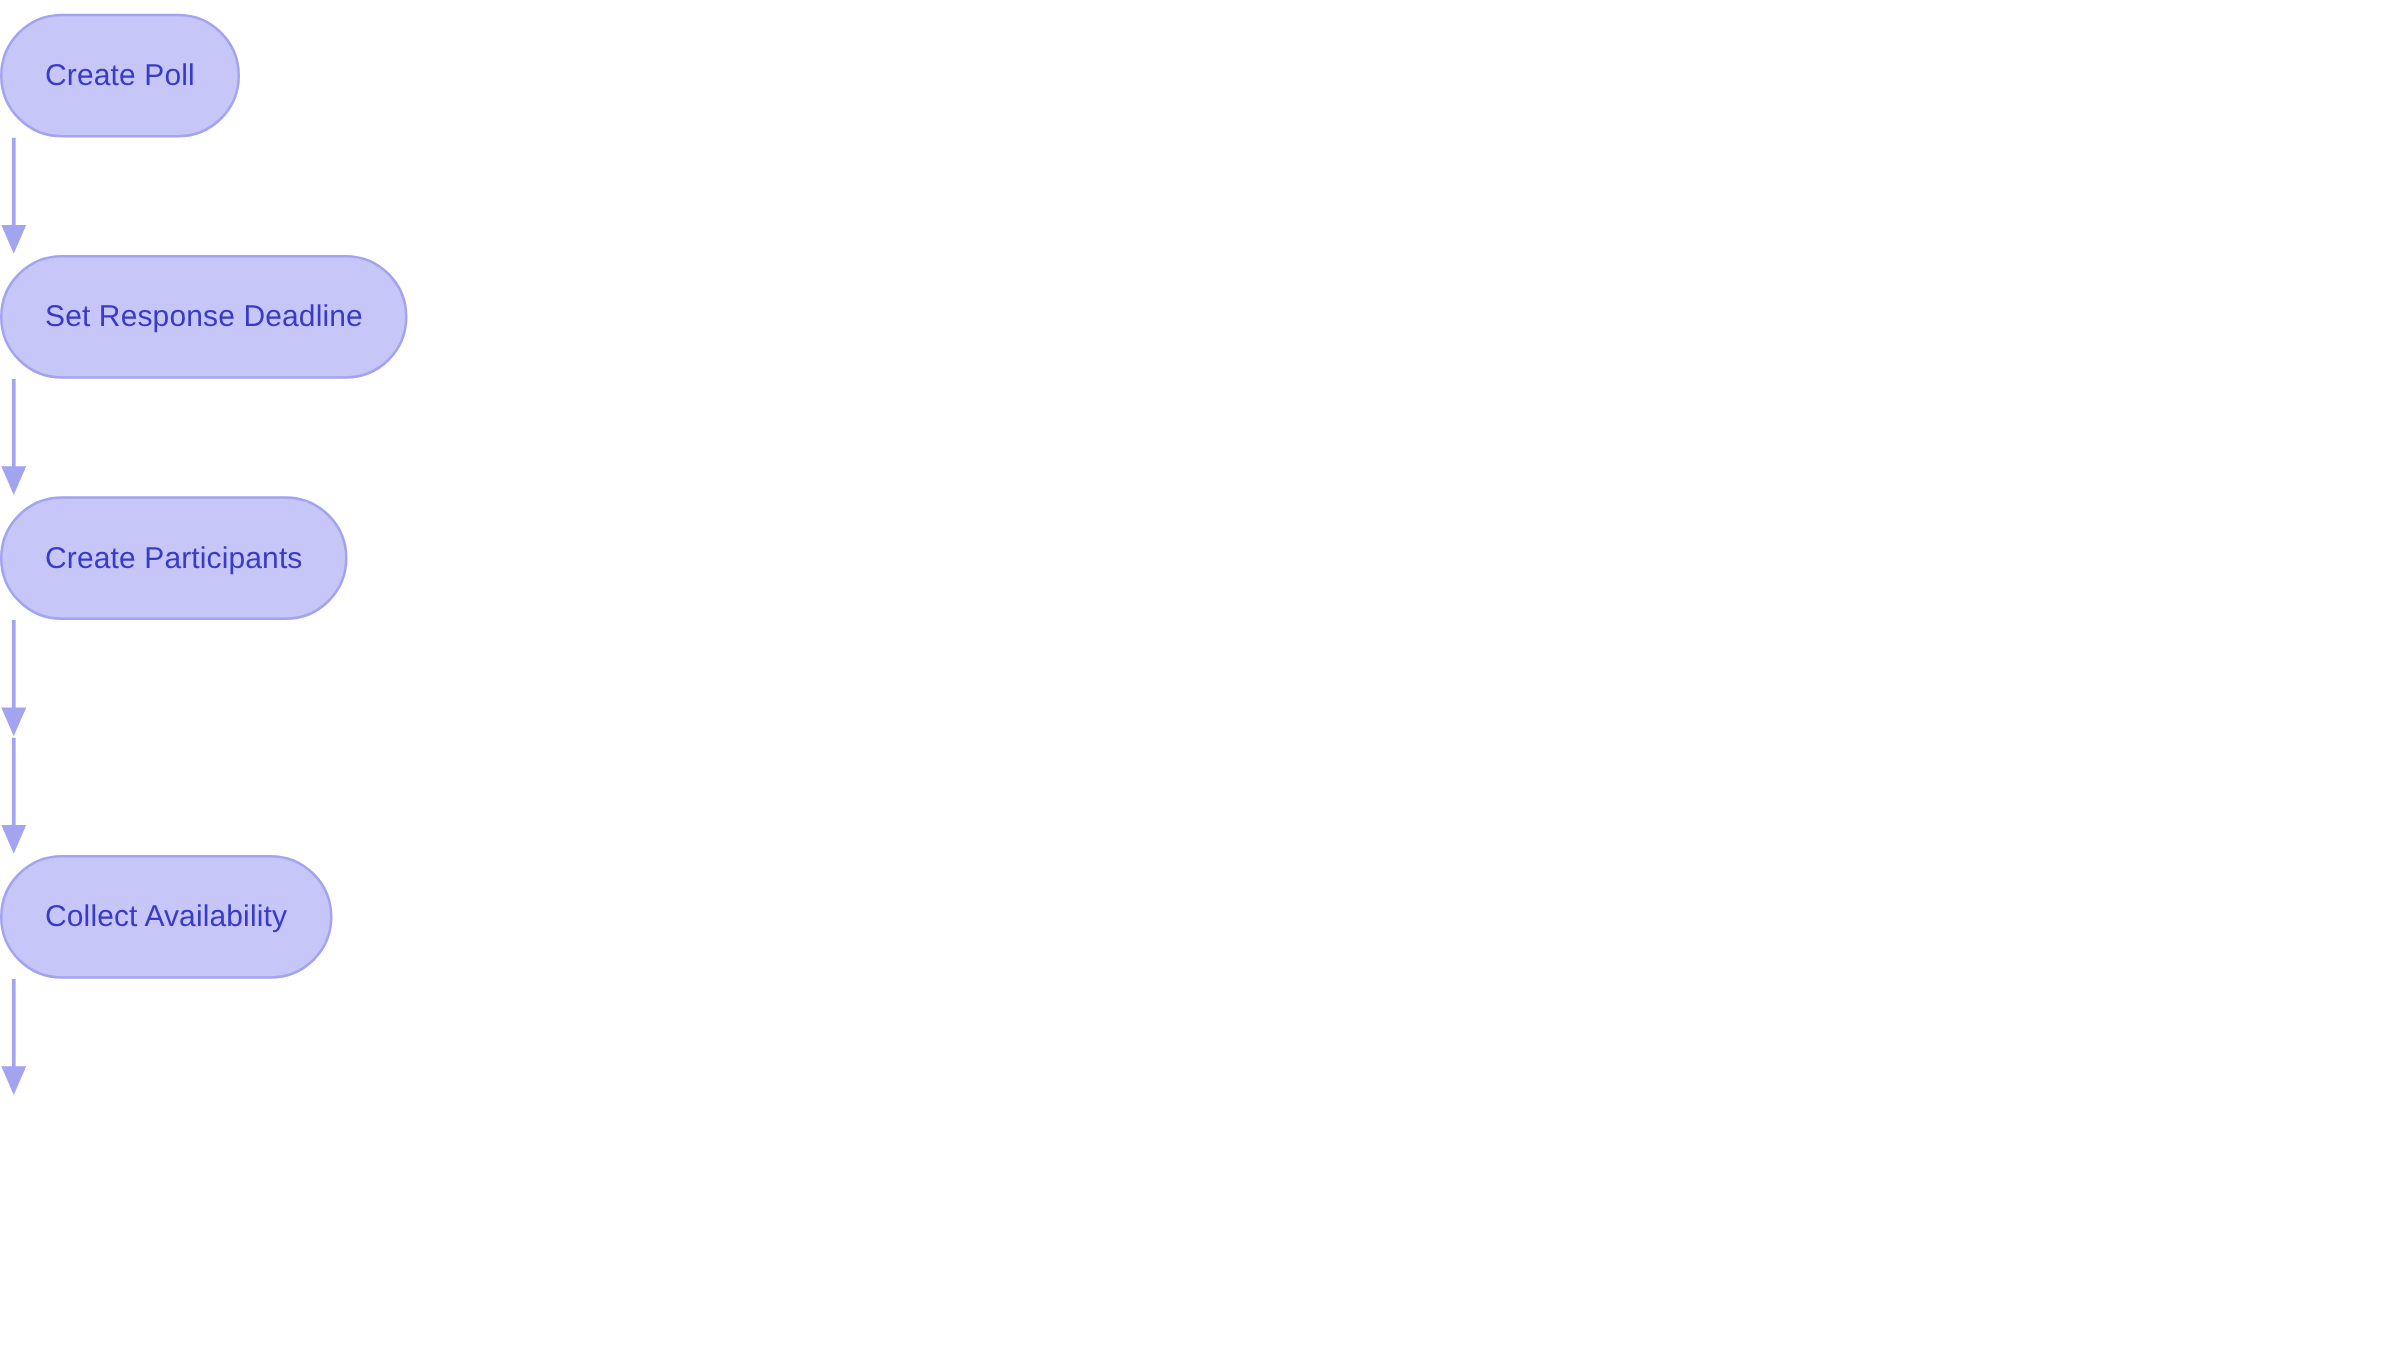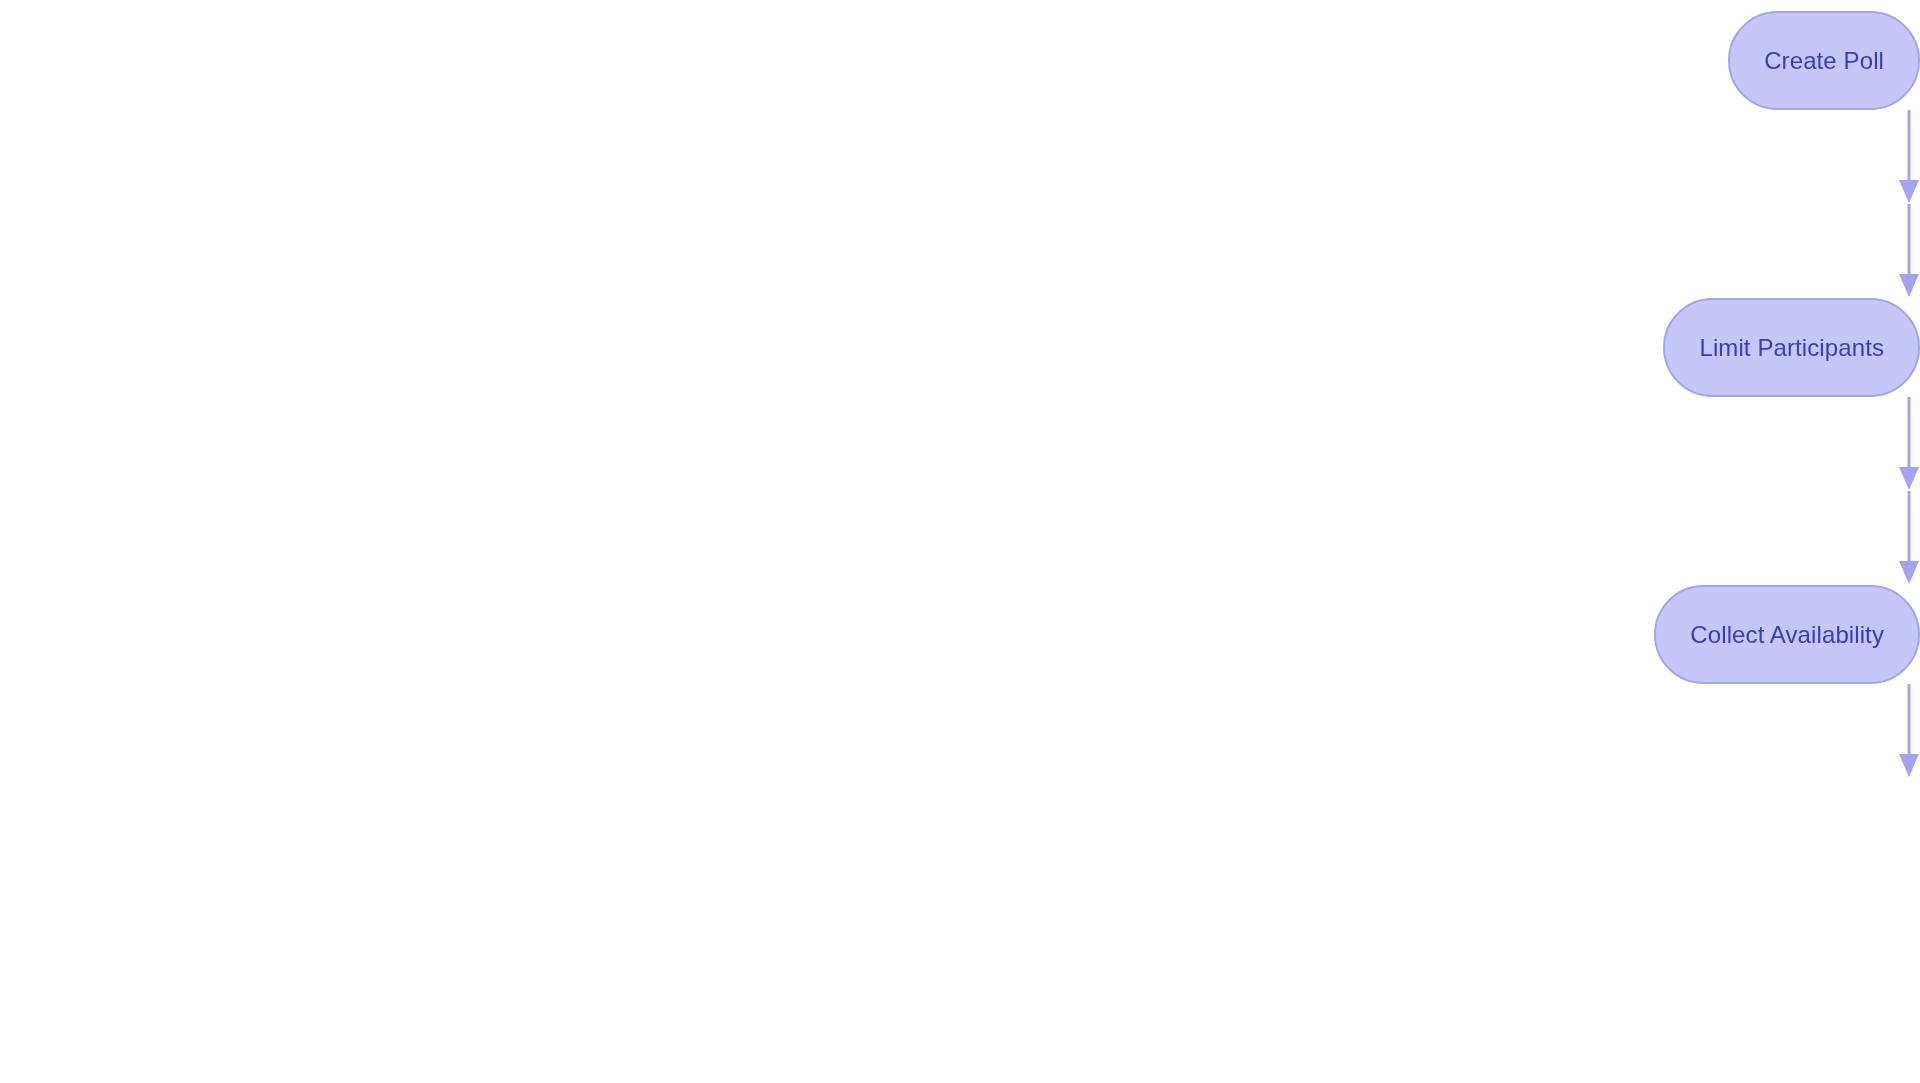--- a/index.html
+++ b/index.html
@@ -20,21 +20,21 @@
     background: #ffffff;
   }
   .flow-column {
     position: absolute;
     left: 0;
     top: 0;
     width: 1920px;
     height: 1083px;
     display: flex;
     flex-direction: column;
-    align-items: flex-end;
+    align-items: flex-start;
   }
   .node {
     box-sizing: border-box;
     height: 99px;
     border: 2px solid #a3a4f0;
     background: #c6c7f8;
     border-radius: 50px;
     display: flex;
     align-items: center;
     justify-content: center;
@@ -69,28 +69,31 @@
 
     <div class="node">
       <span class="node-label">Create Poll</span>
     </div>
 
     <svg class="connector" viewBox="0 0 22 94" xmlns="http://www.w3.org/2000/svg">
       <line x1="11" y1="0" x2="11" y2="72" stroke="#a3a4f0" stroke-width="3"></line>
       <polygon points="11,93 1,70 21,70" fill="#a3a4f0"></polygon>
     </svg>
 
+    <div class="node">
+      <span class="node-label">Set Response Deadline</span>
+    </div>
 
     <svg class="connector" viewBox="0 0 22 94" xmlns="http://www.w3.org/2000/svg">
       <line x1="11" y1="0" x2="11" y2="72" stroke="#a3a4f0" stroke-width="3"></line>
       <polygon points="11,93 1,70 21,70" fill="#a3a4f0"></polygon>
     </svg>
 
     <div class="node">
-      <span class="node-label">Limit Participants</span>
+      <span class="node-label">Create Participants</span>
     </div>
 
     <svg class="connector" viewBox="0 0 22 94" xmlns="http://www.w3.org/2000/svg">
       <line x1="11" y1="0" x2="11" y2="72" stroke="#a3a4f0" stroke-width="3"></line>
       <polygon points="11,93 1,70 21,70" fill="#a3a4f0"></polygon>
     </svg>
 
 
     <svg class="connector" viewBox="0 0 22 94" xmlns="http://www.w3.org/2000/svg">
       <line x1="11" y1="0" x2="11" y2="72" stroke="#a3a4f0" stroke-width="3"></line>

